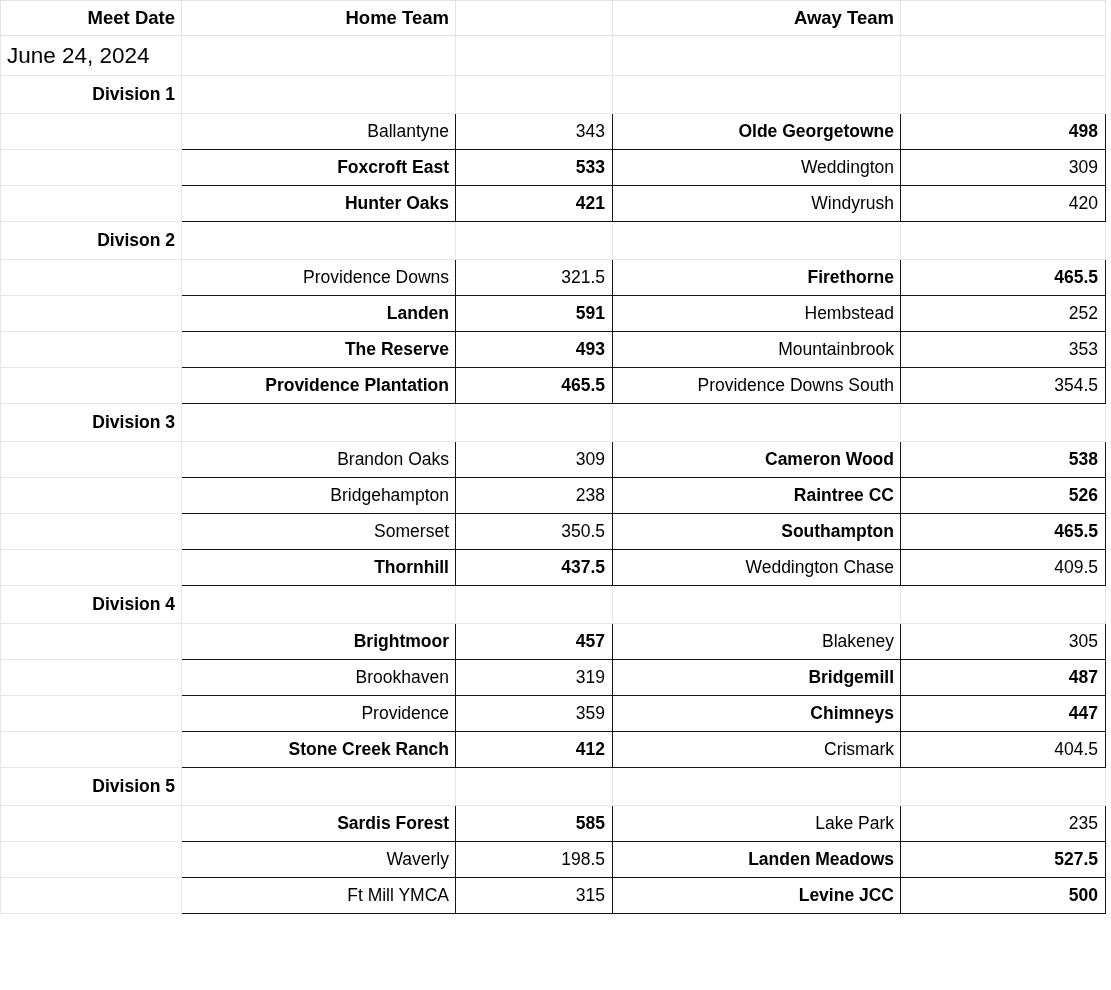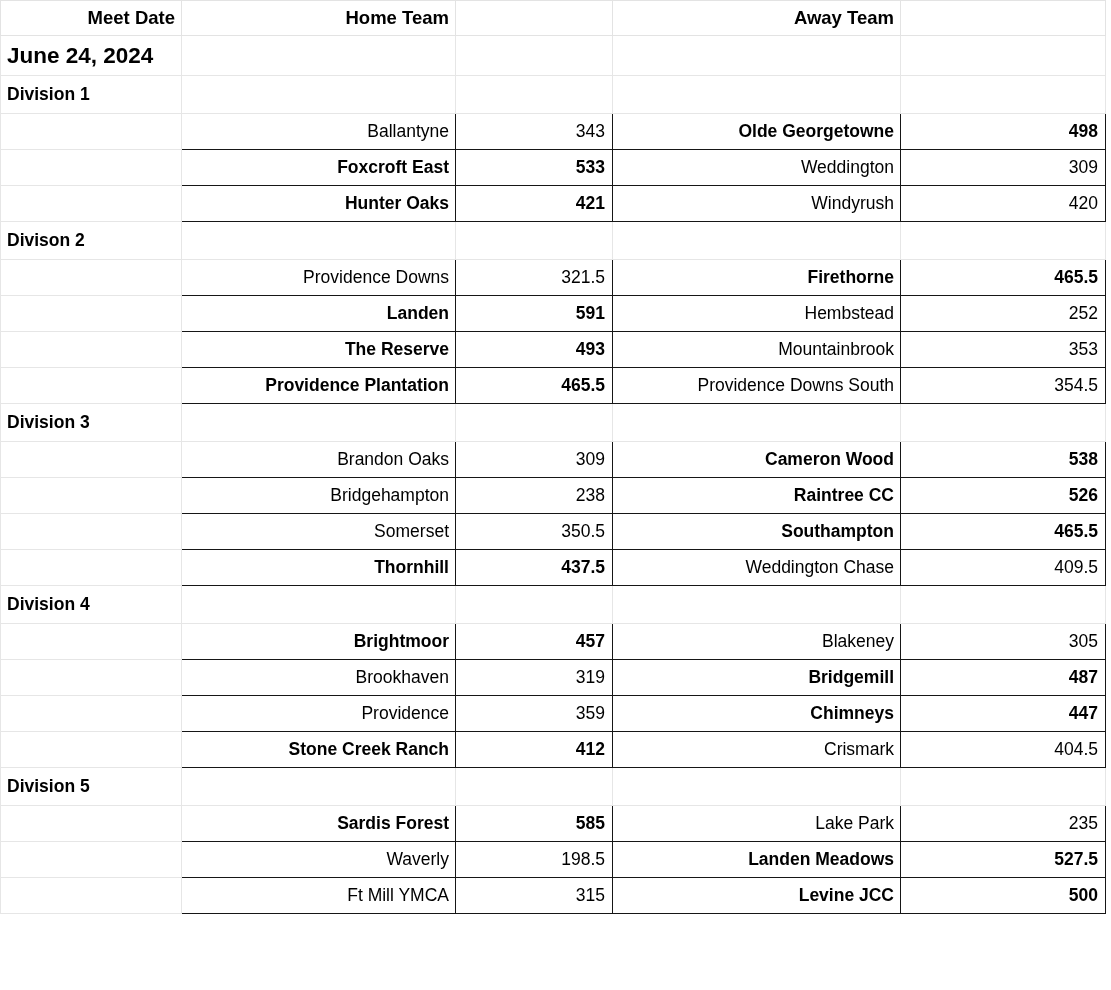--- a/index.html
+++ b/index.html
@@ -55,32 +55,32 @@
     text-align: right;
     font-weight: bold;
     font-size: 18.5px;
     border: 1px solid #e3e3e3;
   }
   tr.header-row td.blank { border-color: #e3e3e3; }
 
   
   tr.date-row td {
     height: 40px;
-    font-weight: bold;
+    font-weight: normal;
     font-size: 22.5px;
     text-align: left;
     border: 1px solid #e6e6e6;
   }
 
   
   tr.division-row td {
     height: 38px;
     font-weight: bold;
     font-size: 17.5px;
-    text-align: left;
+    text-align: right;
     border: 1px solid #e6e6e6;
   }
 
   
   tr.match-row td.date-cell {
     border: 1px solid #e6e6e6;
   }
   tr.match-row td.m {
     border: 1.6px solid #161616;
   }

